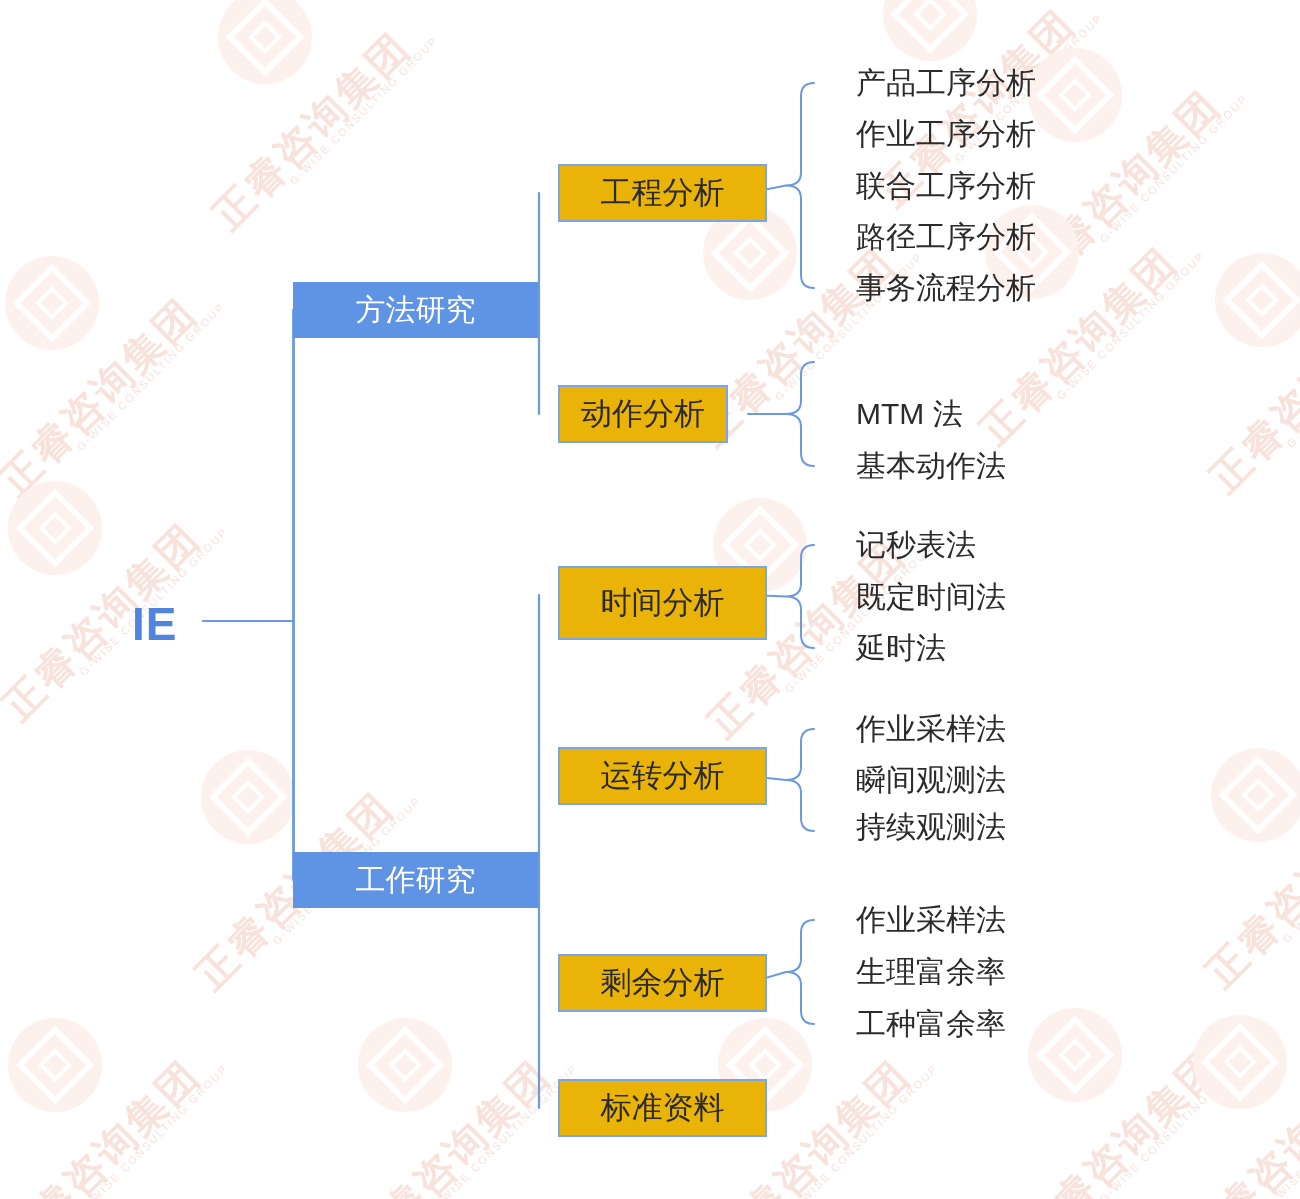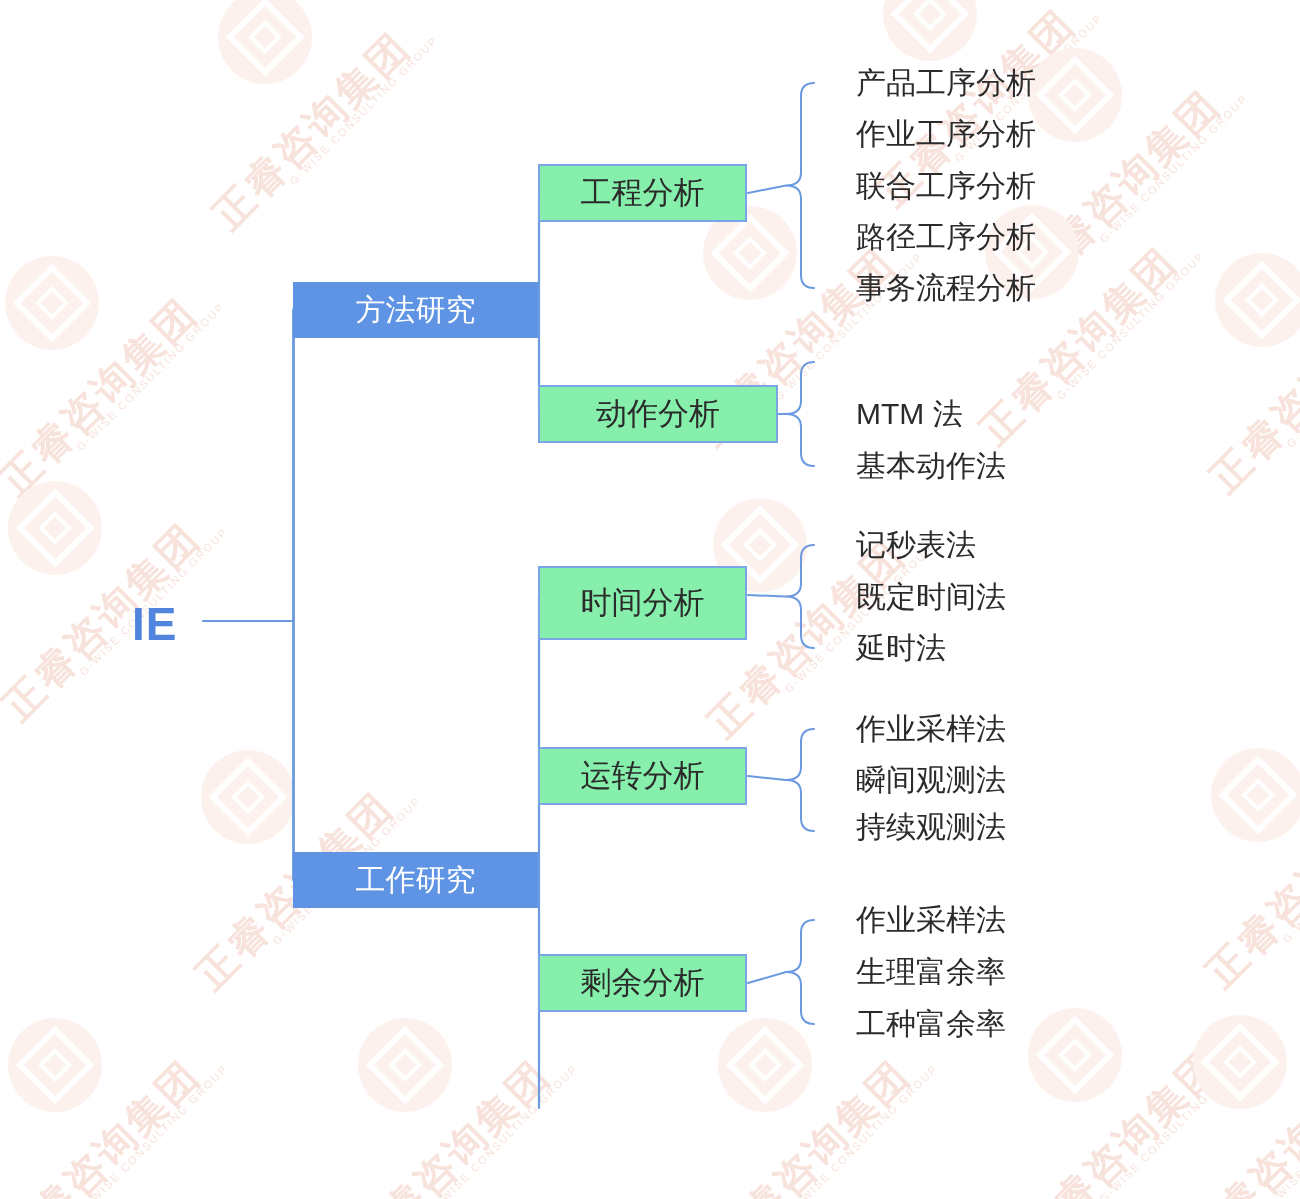--- a/index.html
+++ b/index.html
@@ -15,21 +15,21 @@
   .wm-text{position:absolute;color:#f6ded6;white-space:nowrap;text-align:left;
            transform:translate(-50%,-50%) rotate(-45deg);}
   .wm-cn{font-size:40px;font-weight:bold;letter-spacing:3px;line-height:1;}
   .wm-en{font-size:11px;letter-spacing:2px;margin:-2px 0 0 78px;line-height:1;}
   
   #lines{position:absolute;inset:0;z-index:1;}
   
   .box{position:absolute;display:flex;align-items:center;justify-content:center;
        box-sizing:border-box;z-index:2;white-space:nowrap;}
   .box.blue{background:#5f93e3;color:#ffffff;font-size:30px;}
-  .box.white{background:#86efac;border:2px solid #7aa6e8;color:#2b2b2b;font-size:31px;}
+  .box.white{background:#eab308;border:2px solid #7aa6e8;color:#2b2b2b;font-size:31px;margin-left:20px;}
   .root-label{position:absolute;left:132px;top:597px;z-index:2;
               font-size:46px;font-weight:bold;color:#5185dd;letter-spacing:1px;}
   .leaf{position:absolute;left:856px;height:52px;line-height:52px;font-size:30px;
         color:#2b2b2b;z-index:2;white-space:nowrap;}
 </style>
 </head>
 <body>
 
 <div id="canvas">
 
@@ -196,24 +196,25 @@
       <path d="M748,983 L786,972" fill="none" stroke="#6b9ae0" stroke-width="2" stroke-linecap="round"></path>
       <path d="M814,920 Q801,920 801,933 L801,959 Q801,972 786,972 Q801,972 801,985 L801,1011 Q801,1024 814,1024" fill="none" stroke="#6b9ae0" stroke-width="2" stroke-linecap="round"></path>
     </svg>
 
   <div class="root-label">IE</div>
 
   <div class="box blue" style="left:293px;top:282px;width:245px;height:56px;">方法研究</div>
   <div class="box blue" style="left:293px;top:852px;width:245px;height:56px;">工作研究</div>
 
   <div class="box white" style="left:538px;top:164px;width:209px;height:58px;">工程分析</div>
-  <div class="box white" style="left:538px;top:385px;width:240px;height:58px;">动作分析</div>
+  <div class="box white" style="left:538px;top:385px;width:170px;height:58px;">动作分析</div>
   <div class="box white" style="left:538px;top:566px;width:209px;height:74px;">时间分析</div>
   <div class="box white" style="left:538px;top:747px;width:209px;height:58px;">运转分析</div>
   <div class="box white" style="left:538px;top:954px;width:209px;height:58px;">剩余分析</div>
+  <div class="box white" style="left:538px;top:1079px;width:209px;height:58px;">标准资料</div>
 
 <div class="leaf" style="top: 57px;">产品工序分析</div>
     <div class="leaf" style="top: 108.25px;">作业工序分析</div>
     <div class="leaf" style="top: 159.5px;">联合工序分析</div>
     <div class="leaf" style="top: 210.75px;">路径工序分析</div>
     <div class="leaf" style="top: 262px;">事务流程分析</div>
     <div class="leaf" style="top: 388px;">MTM 法</div>
     <div class="leaf" style="top: 440px;">基本动作法</div>
     <div class="leaf" style="top: 519px;">记秒表法</div>
     <div class="leaf" style="top: 570.5px;">既定时间法</div>

